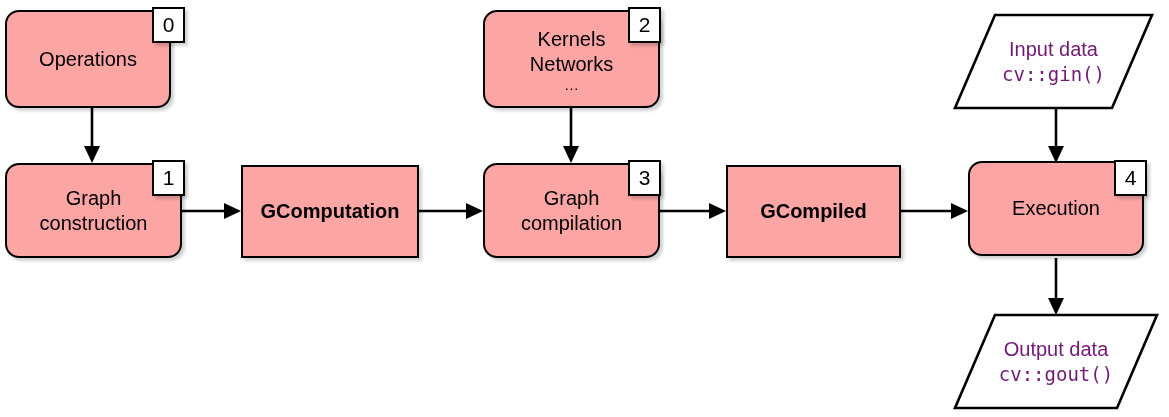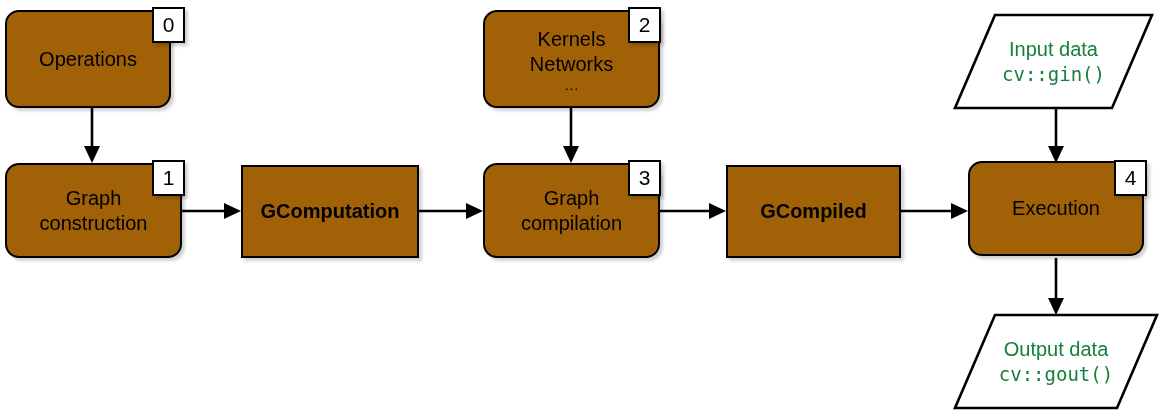--- a/index.html
+++ b/index.html
@@ -15,21 +15,21 @@
     width: 1169px;
     height: 417px;
     background: #ffffff;
     overflow: hidden;
   }
 
   
   .node {
     position: absolute;
     box-sizing: border-box;
-    background: #a16207;
+    background: #fca5a5;
     border: 2.5px solid #000000;
     display: flex;
     flex-direction: column;
     align-items: center;
     justify-content: center;
     text-align: center;
     color: #000000;
     font-size: 20px;
     line-height: 1.25;
     box-shadow: 3px 3px 3px rgba(0,0,0,0.18);
@@ -68,21 +68,21 @@
     position: absolute;
     left: 0;
     top: 0;
     width: 100%;
     height: 100%;
     display: flex;
     flex-direction: column;
     align-items: center;
     justify-content: center;
     text-align: center;
-    color: #15803d;
+    color: #701a75;
     font-size: 20px;
     line-height: 1.3;
   }
   .para .mono {
     font-family: "DejaVu Sans Mono", "Liberation Mono", monospace;
     font-size: 19px;
     letter-spacing: 0px;
   }
 
   

